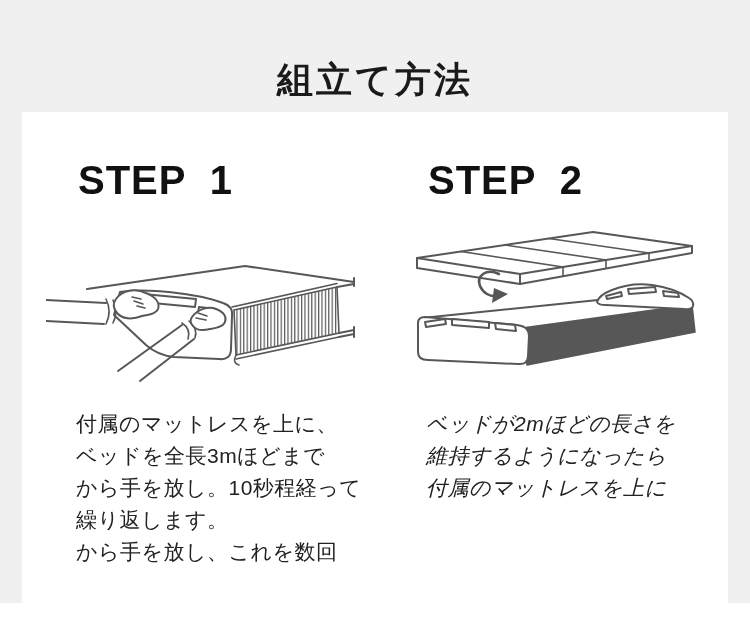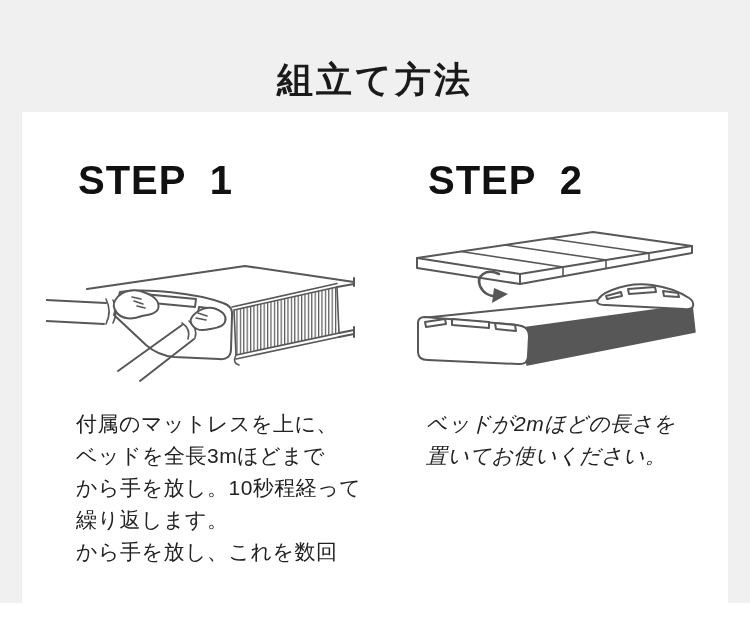--- a/index.html
+++ b/index.html
@@ -122,18 +122,19 @@
   <div class="step-text step1-text">
     <div>付属のマットレスを上に、</div>
     <div>ベッドを全長3mほどまで</div>
     <div>から手を放し。10秒程経って</div>
     <div>繰り返します。</div>
     <div>から手を放し、これを数回</div>
   </div>
 
   <div class="step-text step2-text">
     <div>ベッドが2mほどの長さを</div>
-    <div>置いてお使いください。</div>
+    <div>維持するようになったら</div>
+    <div>付属のマットレスを上に</div>
   </div>
 
 </div>
 
 <div class="bottom-next-section"></div>
 
 </body></html>

